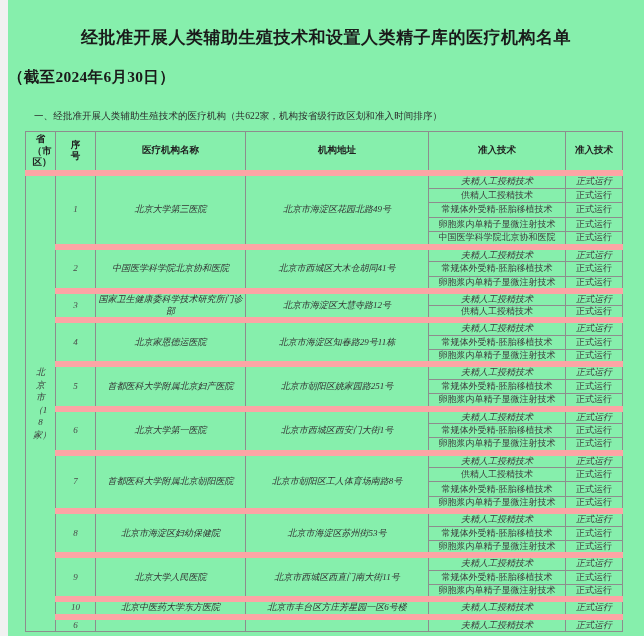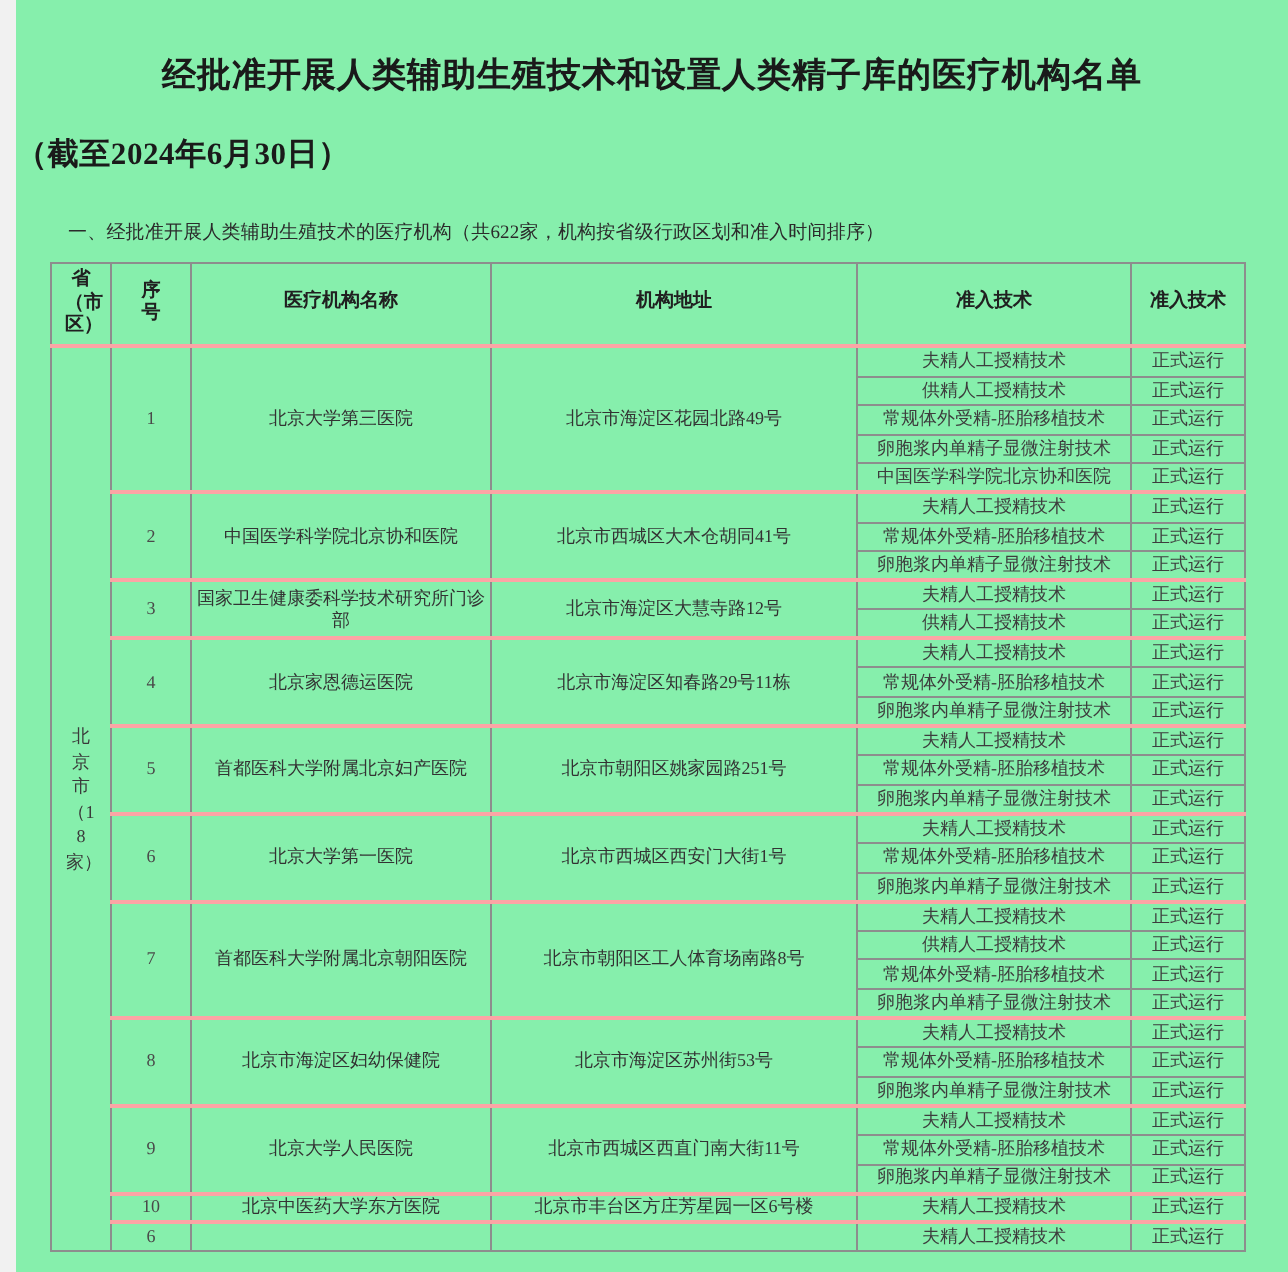--- a/index.html
+++ b/index.html
@@ -112,21 +112,21 @@
   td.tech-cell {
     font-size: 9px; color: #3d3d3d;
     height: 14.6px; padding: 0 2px;
     white-space: nowrap;
   }
   td.stat-cell {
     font-size: 9px; color: #3d3d3d;
     height: 14.6px; padding: 0 2px;
     white-space: nowrap;
   }
-  tr.org-start > td { border-top: 2px solid #fca5a5; }
+  tr.org-start > td { border-top: 6px solid #fca5a5; font-style: italic; }
 </style>
 </head>
 <body>
 
 <div id="page">
   <div class="edge-left"></div>
   <div class="content">
 
     <div class="doc-title">经批准开展人类辅助生殖技术和设置人类精子库的医疗机构名单</div>
     <div class="doc-subtitle">（截至2024年6月30日）</div>

